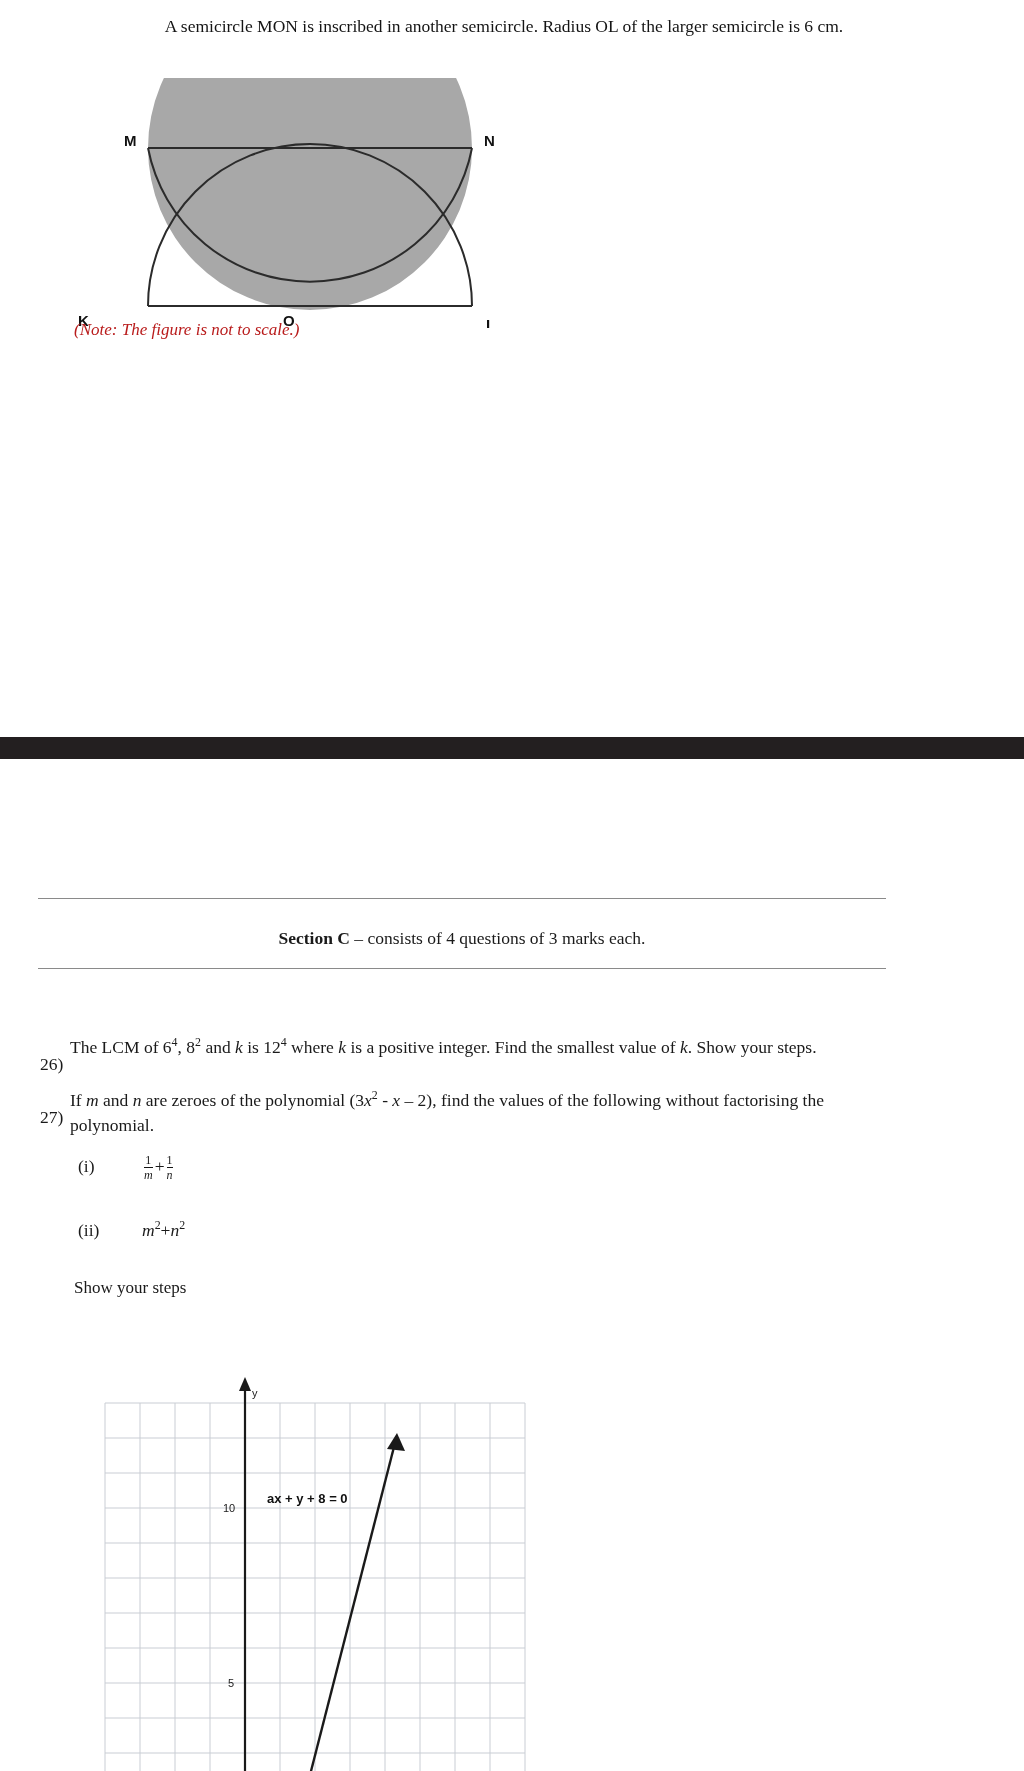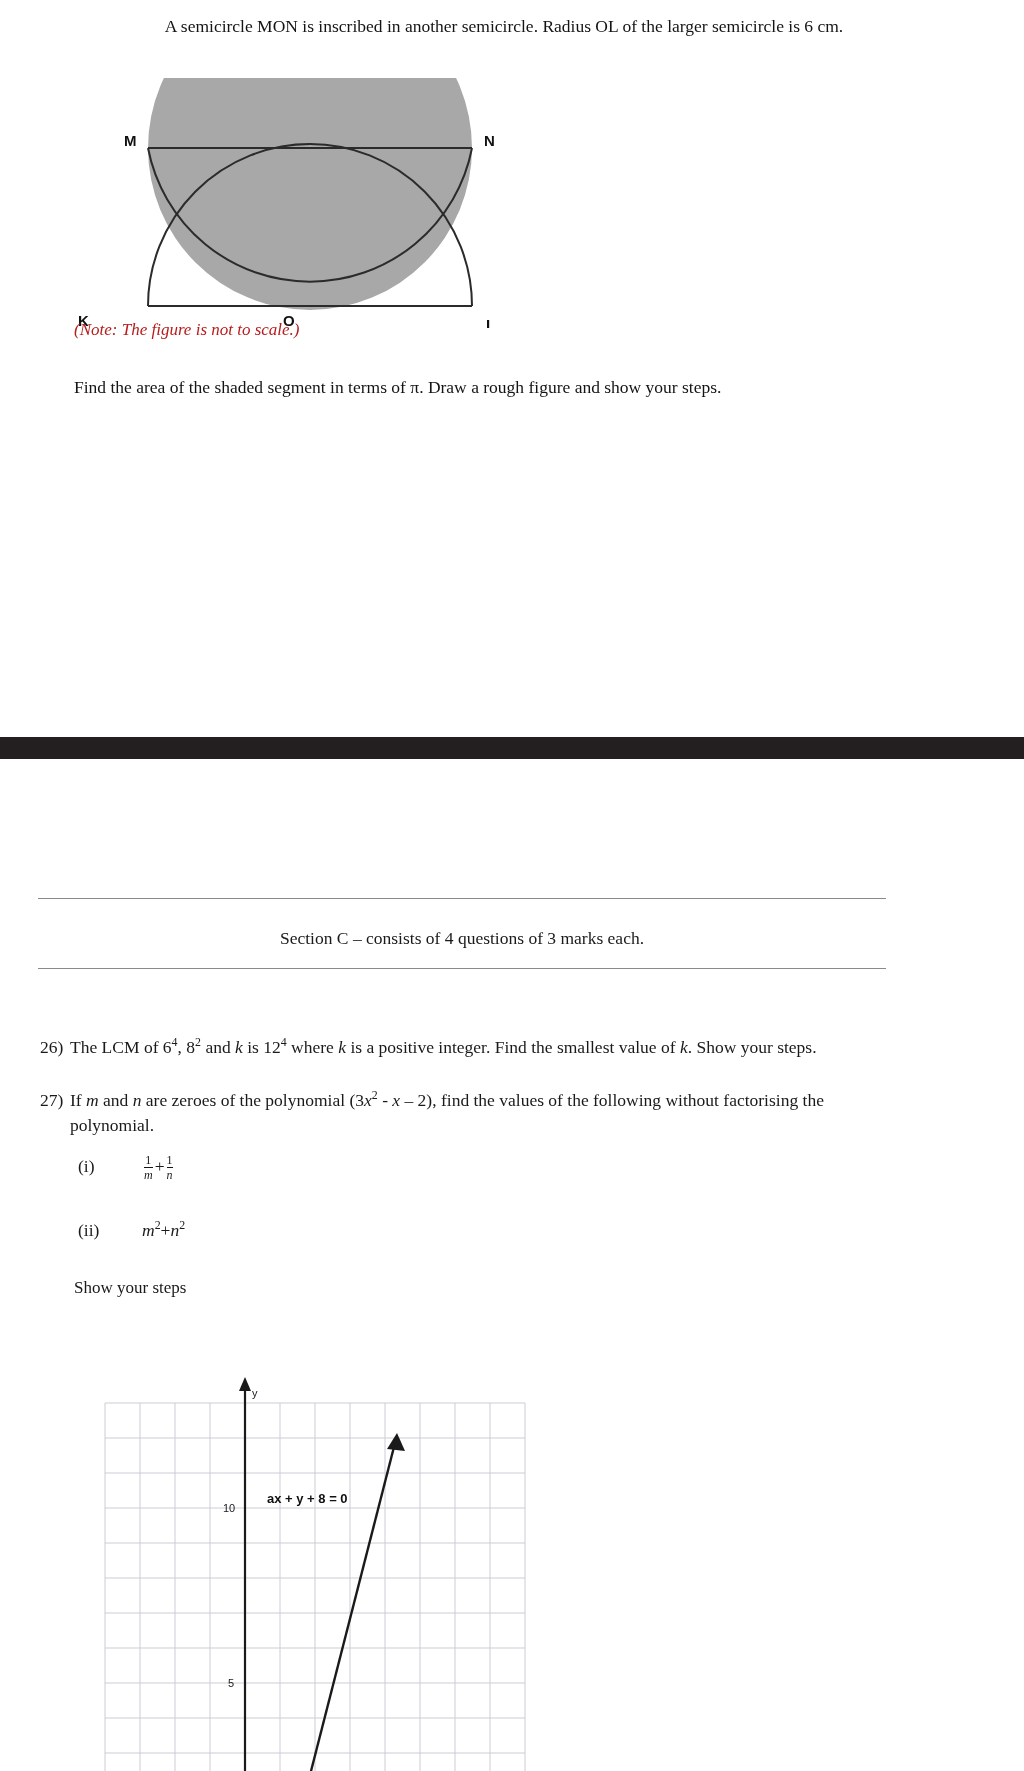--- a/index.html
+++ b/index.html
@@ -95,34 +95,35 @@
   #rule-bottom { top: 968px; }
 
   #section-c {
     position: absolute;
     left: 0;
     top: 928px;
     width: 924px;
     text-align: center;
     font-size: 17.5px;
   }
-  #section-c .sc-name { font-weight: normal; }
+  #section-c .sc-name { font-weight: bold; }
 
   
   .qblock {
     position: absolute;
     left: 40px;
     width: 856px;
     font-size: 17.5px;
     line-height: 1.45;
   }
   .qnum {
     display: inline-block;
     width: 30px;
     vertical-align: top;
+    margin-top: 17px;
   }
   .qbody {
     display: inline-block;
     width: 818px;
     vertical-align: top;
   }
   #q26 { top: 1035px; }
   #q27 { top: 1088px; }
 
   .subitem {
@@ -207,21 +208,20 @@
       <text class="fig-label" x="64" y="68">M</text>
       <text class="fig-label" x="424" y="68">N</text>
       <text class="fig-label" x="18" y="248">K</text>
       <text class="fig-label" x="223" y="248">O</text>
       <text class="fig-label" x="426" y="252">L</text>
     </svg>
   </div>
 
   <div id="note-line">(Note: The figure is not to scale.)</div>
 
-  <div id="find-area-line" class="q-text">Find the area of the shaded segment in terms of π. Draw a rough figure and show your steps.</div>
 
   <div id="black-bar"></div>
 
   <div class="hrule" id="rule-top"></div>
   <div id="section-c">
     <span class="sc-name">Section C</span><span> – consists of 4 questions of 3 marks each.</span>
   </div>
   <div class="hrule" id="rule-bottom"></div>
 
   <div class="qblock" id="q26">

